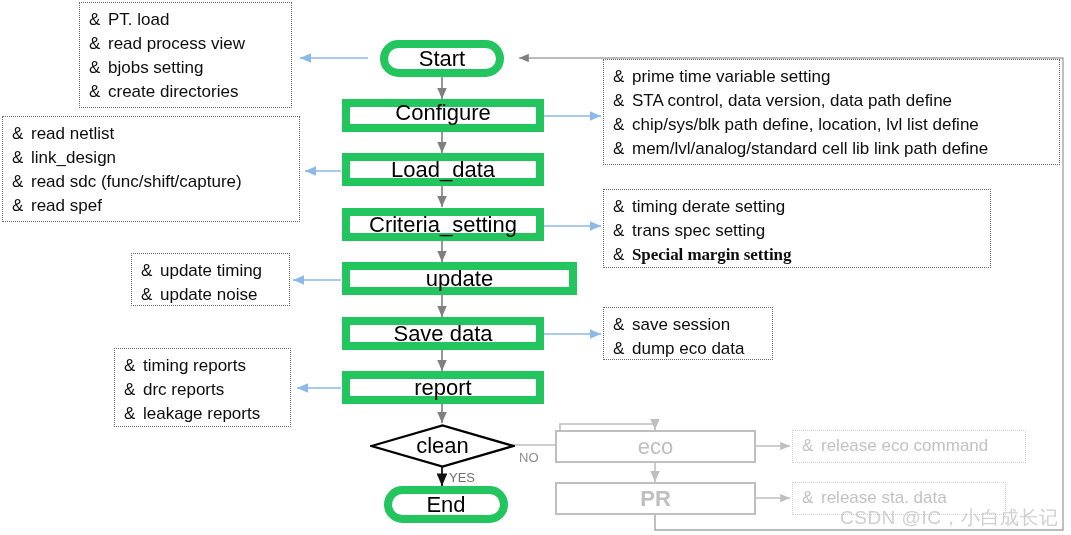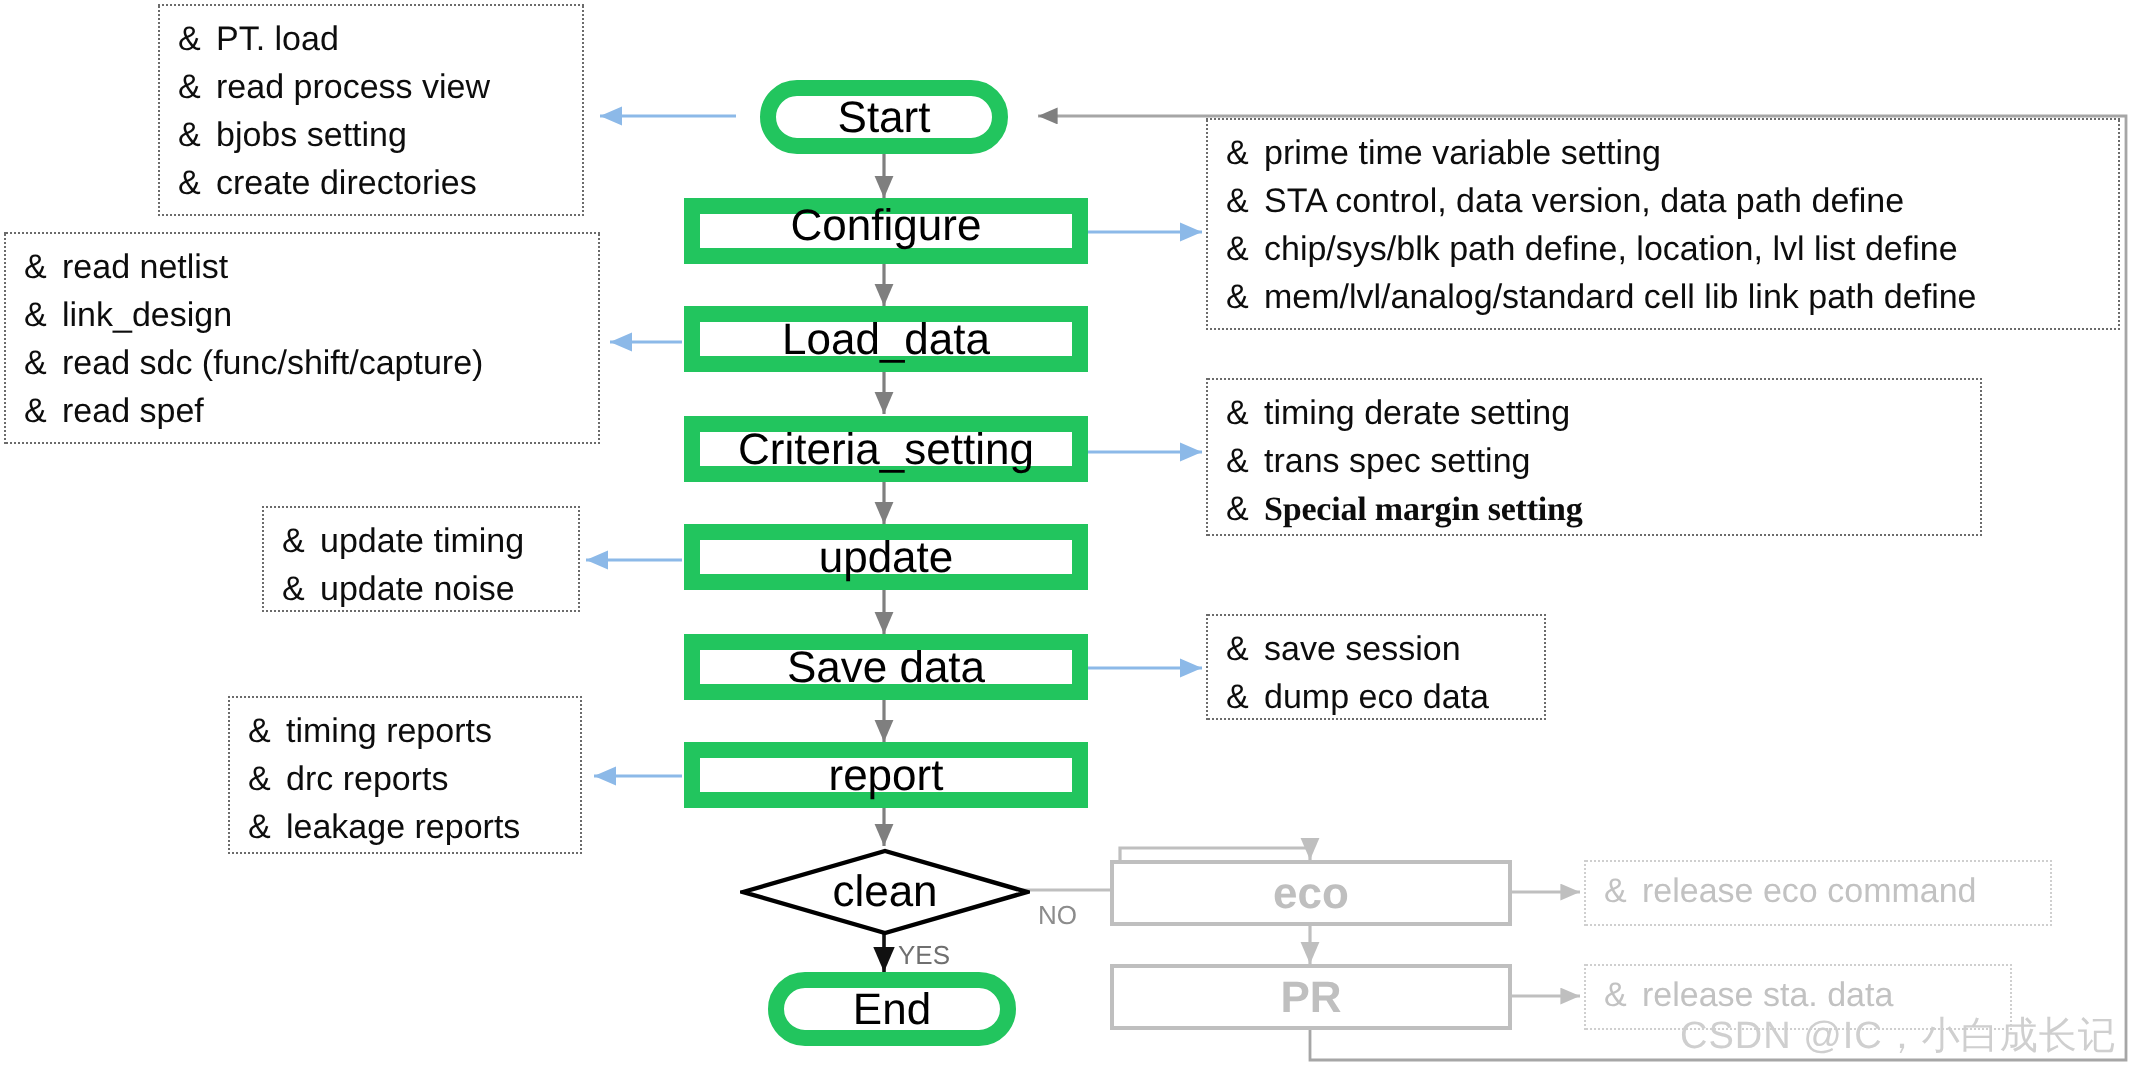--- a/index.html
+++ b/index.html
@@ -176,21 +176,21 @@
   </div>
 
   <div class="node" style="left:342px;top:208px;width:202px;height:33px;">
     <span>Criteria_setting</span>
   </div>
 
   <div class="node" style="left:342px;top:153px;width:202px;height:33px;">
     <span>Load_data</span>
   </div>
 
-  <div class="node" style="left:342px;top:262px;width:202px;height:33px;">
+  <div class="node" style="left:342px;top:262px;width:235px;height:33px;">
     <span>update</span>
   </div>
 
   <div class="node" style="left:342px;top:317px;width:202px;height:33px;">
     <span>Save data</span>
   </div>
 
   <div class="node" style="left:342px;top:371px;width:202px;height:33px;">
     <span>report</span>
   </div>
@@ -199,21 +199,21 @@
     <svg class="diamond-shape" viewBox="0 0 145 44" preserveAspectRatio="none" xmlns="http://www.w3.org/2000/svg">
       <polygon points="1.5,22 72.5,1.5 143.5,22 72.5,42.5" fill="#ffffff" stroke="#000000" stroke-width="2.2" vector-effect="non-scaling-stroke"></polygon>
     </svg>
     <span class="diamond-label">clean</span>
   </div>
 
   <div class="node term" style="left:384px;top:486px;width:124px;height:37px;">
     <span>End</span>
   </div>
 
-  <div class="node ghost" style="left:555px;top:430px;width:201px;height:33px;font-weight:bold;">
+  <div class="node ghost" style="left:555px;top:430px;width:201px;height:33px;">
     <span>eco</span>
   </div>
 
   <div class="node ghost" style="left:555px;top:482px;width:201px;height:33px;font-weight:bold;">
     <span>PR</span>
   </div>
 
   <div class="edge-label" style="left:519px;top:450px;">NO</div>
   <div class="edge-label dark" style="left:449px;top:470px;">YES</div>
 

